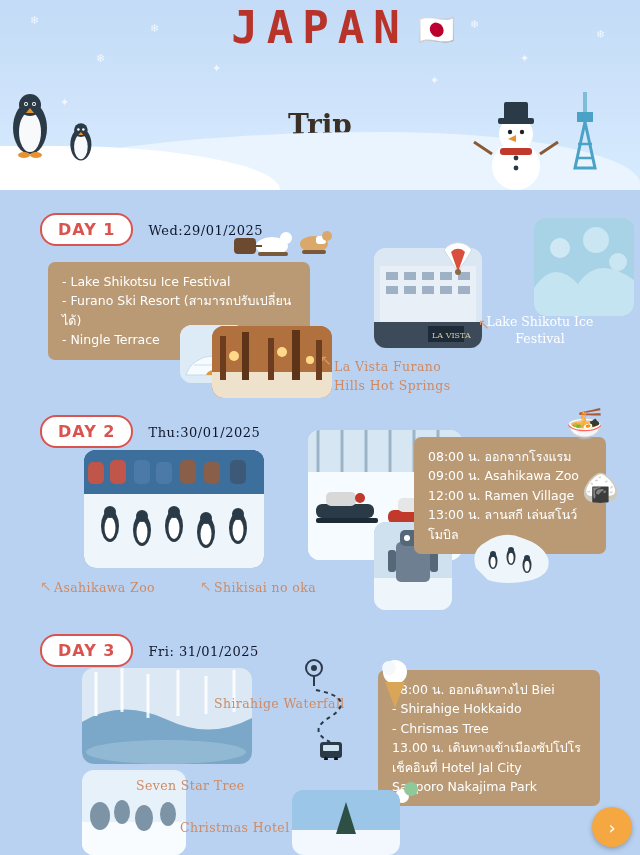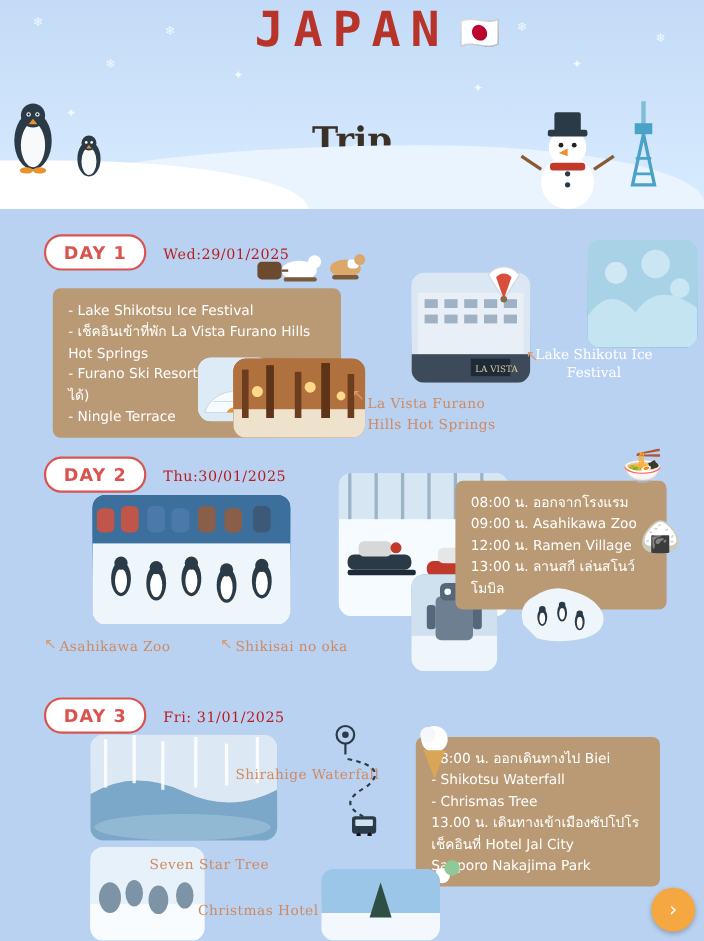--- a/index.html
+++ b/index.html
@@ -31,21 +31,21 @@
   .title-sub {
     position:absolute; left:0; right:0; top:68px;
     text-align:center; color:#3a3026;
     font-family:"DejaVu Serif", serif;
     font-size:25px; font-weight:700; letter-spacing:1px;
   }
   .title-sub2 {
     position:absolute; left:0; right:0; top:108px;
     text-align:center; color:#3a3026;
     font-family:"DejaVu Serif", serif;
-    font-size:32px; font-weight:700;text-decoration:underline;
+    font-size:28px; font-weight:700;text-decoration:underline;
   }
   .snow-ground {
     position:absolute; bottom:0; left:0; width:640px; height:58px;
     background:#eaf4ff; border-radius:60% 40% 0 0 / 100% 90% 0 0;
   }
   .snow-ground2 {
     position:absolute; bottom:0; left:-40px; width:320px; height:44px;
     background:#ffffff; border-radius:0 70% 0 0 / 0 100% 0 0;
   }
   .penguin-big { position:absolute; left:6px; top:92px; }
@@ -57,21 +57,21 @@
   .day-badge {
     display:inline-block;
     background:#ffffff;
     border:2px solid #d9534f;
     color:#d9534f;
     font-family:"DejaVu Sans", sans-serif;
     font-weight:700; font-size:16px; letter-spacing:1px;
     padding:5px 16px; border-radius:16px;
   }
   .day-date {
-    color:#b91c1c; font-family:"DejaVu Serif", serif;
+    color:#0f172a; font-family:"DejaVu Serif", serif;
     font-size:13px; margin-left:10px; letter-spacing:.5px;
   }
   .caption {
     color:#cf8a63; font-family:"DejaVu Serif", serif;
     font-size:12.5px; letter-spacing:.4px;
   }
   .caption-white {
     color:#ffffff; font-family:"DejaVu Serif", serif;
     font-size:12.5px; text-align:center; line-height:1.35;
   }
@@ -175,21 +175,20 @@
   </svg>
 </div>
 
 <div style="position:absolute; left:40px; top:213px;">
   <span class="day-badge">DAY 1</span>
   <span class="day-date">Wed:29/01/2025</span>
 </div>
 
 <div class="note-box" style="position:absolute; left:48px; top:262px; width:262px;">
   <div>- Lake Shikotsu Ice Festival</div>
-  <div>- เช็คอินเข้าที่พัก La Vista Furano Hills Hot Springs</div>
   <div>-  Furano Ski Resort (สามารถปรับเปลี่ยนได้)</div>
   <div>-  Ningle Terrace</div>
 </div>
 
 <svg style="position:absolute; left:228px; top:222px;" width="112" height="40" viewBox="0 0 112 40">
   <ellipse cx="86" cy="22" rx="14" ry="8" fill="#d9a86a"></ellipse>
   <rect x="88" y="14" width="10" height="8" rx="3" fill="#ffffff"></rect>
   <circle cx="99" cy="14" r="5" fill="#d9a86a"></circle>
   <rect x="74" y="28" width="24" height="4" rx="2" fill="#7a5a3a"></rect>
   <ellipse cx="44" cy="24" rx="16" ry="9" fill="#ffffff"></ellipse>
@@ -432,21 +431,21 @@
   <path d="M28 20 L28 30" stroke="#2b3a47" stroke-width="2"></path>
   <path d="M30 34 Q70 42 46 60 Q20 74 44 86" fill="none" stroke="#2b3a47" stroke-width="2" stroke-dasharray="4 4"></path>
   <rect x="34" y="86" width="22" height="16" rx="3" fill="#2b3a47"></rect>
   <rect x="37" y="89" width="16" height="6" rx="1" fill="#cfe2f0"></rect>
   <circle cx="40" cy="103" r="2" fill="#111"></circle>
     <circle cx="50" cy="103" r="2" fill="#111"></circle>
 </svg>
 
 <div class="note-box" style="position:absolute; left:378px; top:670px; width:222px;">
   <div>08:00 น. ออกเดินทางไป Biei</div>
-  <div>      - Shikotsu Waterfall</div>
+  <div>      - Shirahige Hokkaido</div>
   <div>      - Chrismas Tree</div>
   <div>13.00 น. เดินทางเข้าเมืองซัปโปโร</div>
   <div>เช็คอินที่ Hotel Jal City</div>
   <div>Sapporo Nakajima Park</div>
 </div>
 
 <svg style="position:absolute; left:378px; top:656px;" width="34" height="56" viewBox="0 0 34 56">
   <circle cx="17" cy="16" r="12" fill="#ffffff"></circle>
   <circle cx="11" cy="12" r="7" fill="#f4f8fb"></circle>
   <polygon points="7,26 27,26 17,52" fill="#d9a557"></polygon>

